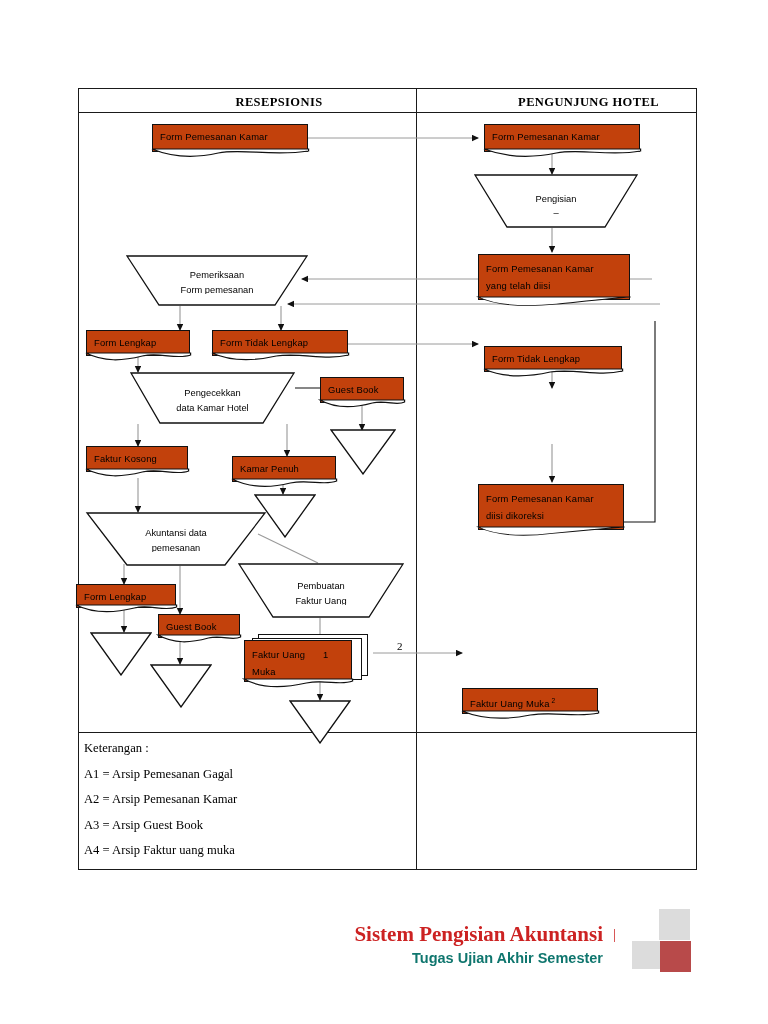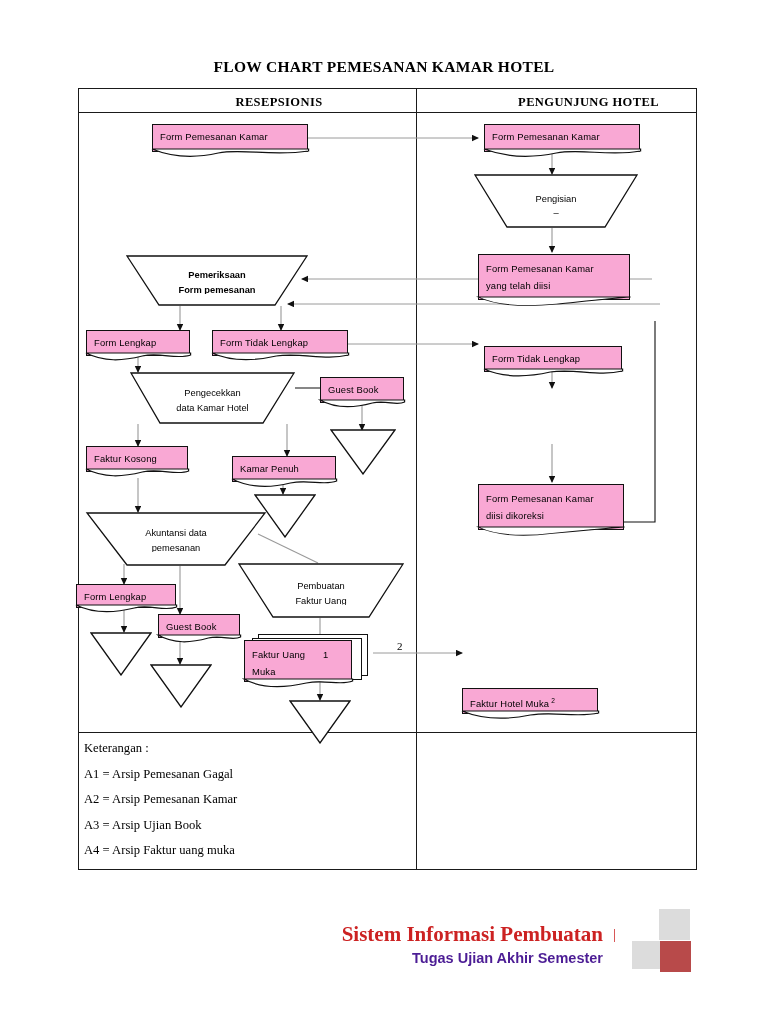--- a/index.html
+++ b/index.html
@@ -38,21 +38,21 @@
     position:absolute;left:84px;top:736px;width:320px;
     font-family:"Liberation Serif", serif;font-size:12.6px;line-height:25.5px;
   }
   .ket div{white-space:nowrap;}
 
   
   .node{position:absolute;box-sizing:border-box;}
 
   
   .docbox{
-    border:1.3px solid #111;background:#f9a8d4;
+    border:1.3px solid #111;background:#c2410c;
     font-size:9.4px;line-height:14px;padding:5px 7px 4px 7px;
     font-family:"Liberation Sans", sans-serif;letter-spacing:.15px;
   }
   .docbox .wave{
     position:absolute;left:-1.3px;bottom:-8px;width:calc(100% + 2.6px);height:10px;overflow:visible;
   }
   .docbox.tall{line-height:17px;}
 
   
   .stack{position:absolute;border:1.3px solid #111;background:#fff;box-sizing:border-box;}
@@ -81,34 +81,33 @@
   .f-line1{
     position:absolute;right:165px;top:10px;text-align:right;white-space:nowrap;
     font-family:"Liberation Serif", serif;font-weight:bold;font-size:21px;color:#cc2222;
   }
   .f-pipe{
     position:absolute;right:152px;top:14px;
     font-family:"Liberation Serif", serif;font-size:15px;color:#cc2222;
   }
   .f-line2{
     position:absolute;right:165px;top:38px;text-align:right;white-space:nowrap;
-    font-family:"Liberation Sans", sans-serif;font-weight:bold;font-size:14.5px;color:#4c1d95;
+    font-family:"Liberation Sans", sans-serif;font-weight:bold;font-size:14.5px;color:#0f766e;
   }
   .logo{position:absolute;left:632px;top:-3px;width:60px;height:70px;}
   .logo i{position:absolute;display:block;}
   .sq-tr{left:27px;top:0px;width:31px;height:31px;}
   .sq-bl{left:0px;top:32px;width:28px;height:28px;}
   .sq-br{left:28px;top:32px;width:31px;height:31px;}
 </style>
 </head>
 <body>
 
 <div id="canvas">
 
-  <div class="doc-title">FLOW CHART PEMESANAN KAMAR HOTEL</div>
 
   <div class="frame"></div>
   <div class="hdr-rule"></div>
   <div class="ket-rule"></div>
   <div class="col-div"></div>
 
   <div class="col-head left">RESEPSIONIS</div>
   <div class="col-head right">PENGUNJUNG HOTEL</div>
 
   <svg id="wires">
@@ -166,21 +165,21 @@
     </g>
   </svg>
 
   <div class="node docbox" style="left:152px;top:124px;width:156px;height:28px;">
     <span>Form Pemesanan Kamar</span>
     <svg class="wave" viewBox="0 0 156 10" preserveAspectRatio="none">
       <path d="M0,0 C22,9 44,9 66,4 C90,-1 120,8 156,2 L156,0 Z" fill="#fff" stroke="#111" stroke-width="1.2"></path>
     </svg>
   </div>
 
-  <div class="trap" style="left:126px;top:255px;width:182px;height:38px;font-weight:bold;">
+  <div class="trap" style="left:126px;top:255px;width:182px;height:38px;">
     <svg width="182" height="51" viewBox="0 0 182 51">
       <path d="M1,1 L181,1 L149,50 L33,50 Z" fill="#fff" stroke="#111" stroke-width="1.3"></path>
     </svg>
     <div class="tlabel" style="top:13px;">
       <div>Pemeriksaan</div>
       <div style="height:11px;overflow:hidden;">Form pemesanan</div>
     </div>
   </div>
 
   <div class="node docbox" style="left:86px;top:330px;width:104px;height:26px;">
@@ -340,36 +339,36 @@
 
   <div class="node docbox tall" style="left:478px;top:484px;width:146px;height:46px;">
     <div>Form Pemesanan Kamar</div>
     <div>diisi dikoreksi</div>
     <svg class="wave" viewBox="0 0 146 14" preserveAspectRatio="none">
       <path d="M0,0 C18,12 44,14 74,9 C102,5 126,2 146,0 L146,0 Z" fill="#fff" stroke="#111" stroke-width="1.2"></path>
     </svg>
   </div>
 
   <div class="node docbox" style="left:462px;top:688px;width:136px;height:26px;">
-    <span>Faktur Hotel Muka</span><span style="font-size:6.6px;vertical-align:super;margin-left:2px;">2</span>
+    <span>Faktur Uang Muka</span><span style="font-size:6.6px;vertical-align:super;margin-left:2px;">2</span>
     <svg class="wave" viewBox="0 0 136 10" preserveAspectRatio="none">
       <path d="M0,0 C22,9 44,9 68,4 C92,0 114,7 136,2 L136,0 Z" fill="#fff" stroke="#111" stroke-width="1.2"></path>
     </svg>
   </div>
 
   <div class="ket">
     <div>Keterangan :</div>
     <div>A1 = Arsip Pemesanan Gagal</div>
     <div>A2 = Arsip Pemesanan Kamar</div>
-    <div>A3 = Arsip Ujian Book</div>
+    <div>A3 = Arsip Guest Book</div>
     <div>A4 = Arsip Faktur uang muka</div>
   </div>
 
   <div class="footer">
-    <div class="f-line1" style="color: rgb(204, 34, 34);">Sistem Informasi Pembuatan</div>
+    <div class="f-line1" style="color: rgb(204, 34, 34);">Sistem Pengisian Akuntansi</div>
     <div class="f-pipe" style="color: rgb(204, 34, 34);">|</div>
     <div class="f-line2">Tugas Ujian Akhir Semester</div>
     <div class="logo">
       <i class="sq-tr" style="background: rgb(220, 220, 220);"></i>
       <i class="sq-bl" style="background: rgb(220, 220, 220);"></i>
       <i class="sq-br" style="background: rgb(184, 74, 74);"></i>
     </div>
   </div>
 
 </div>

